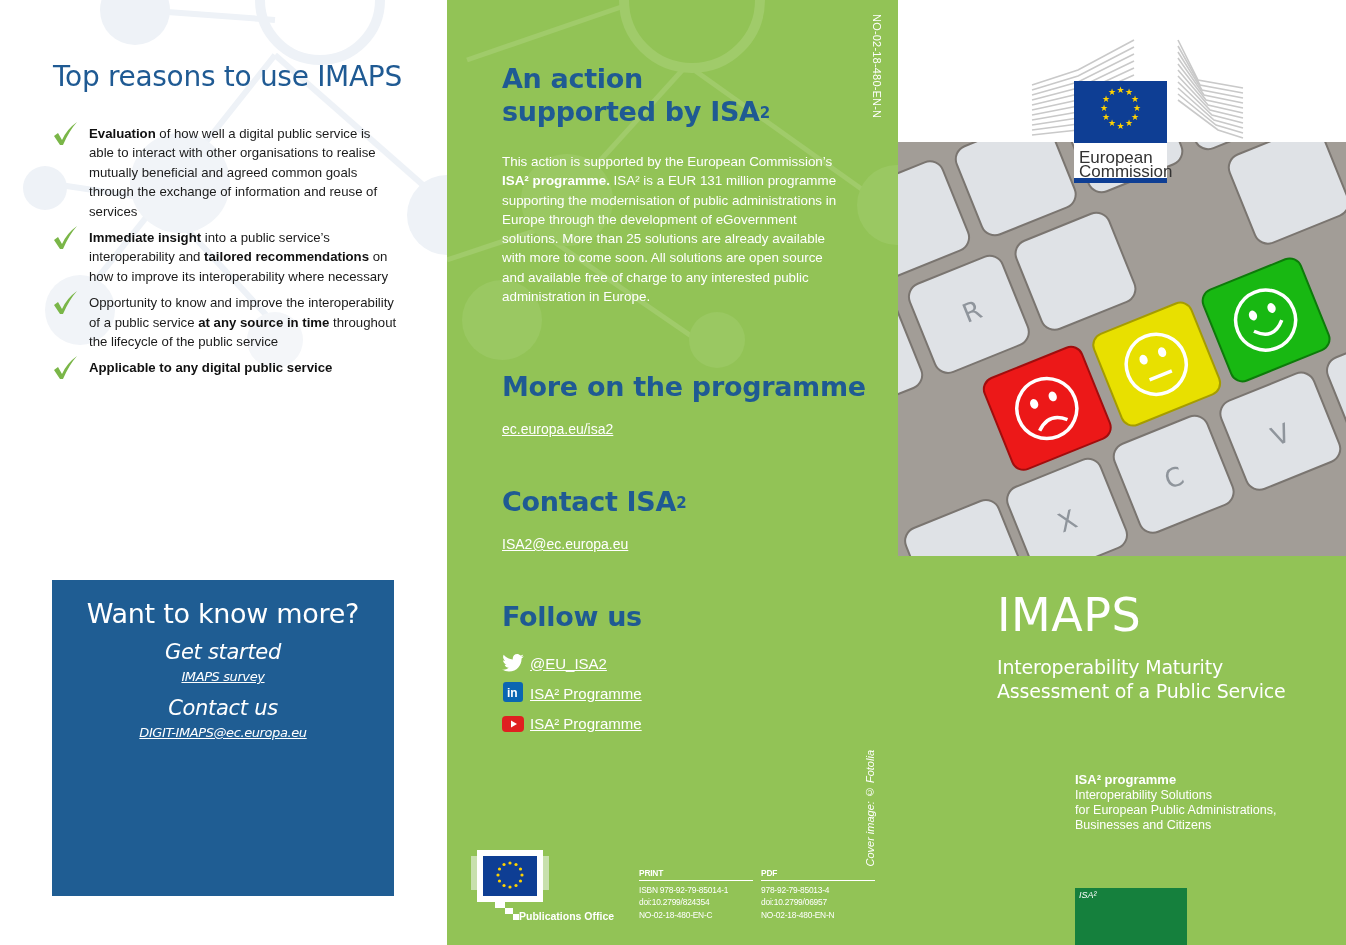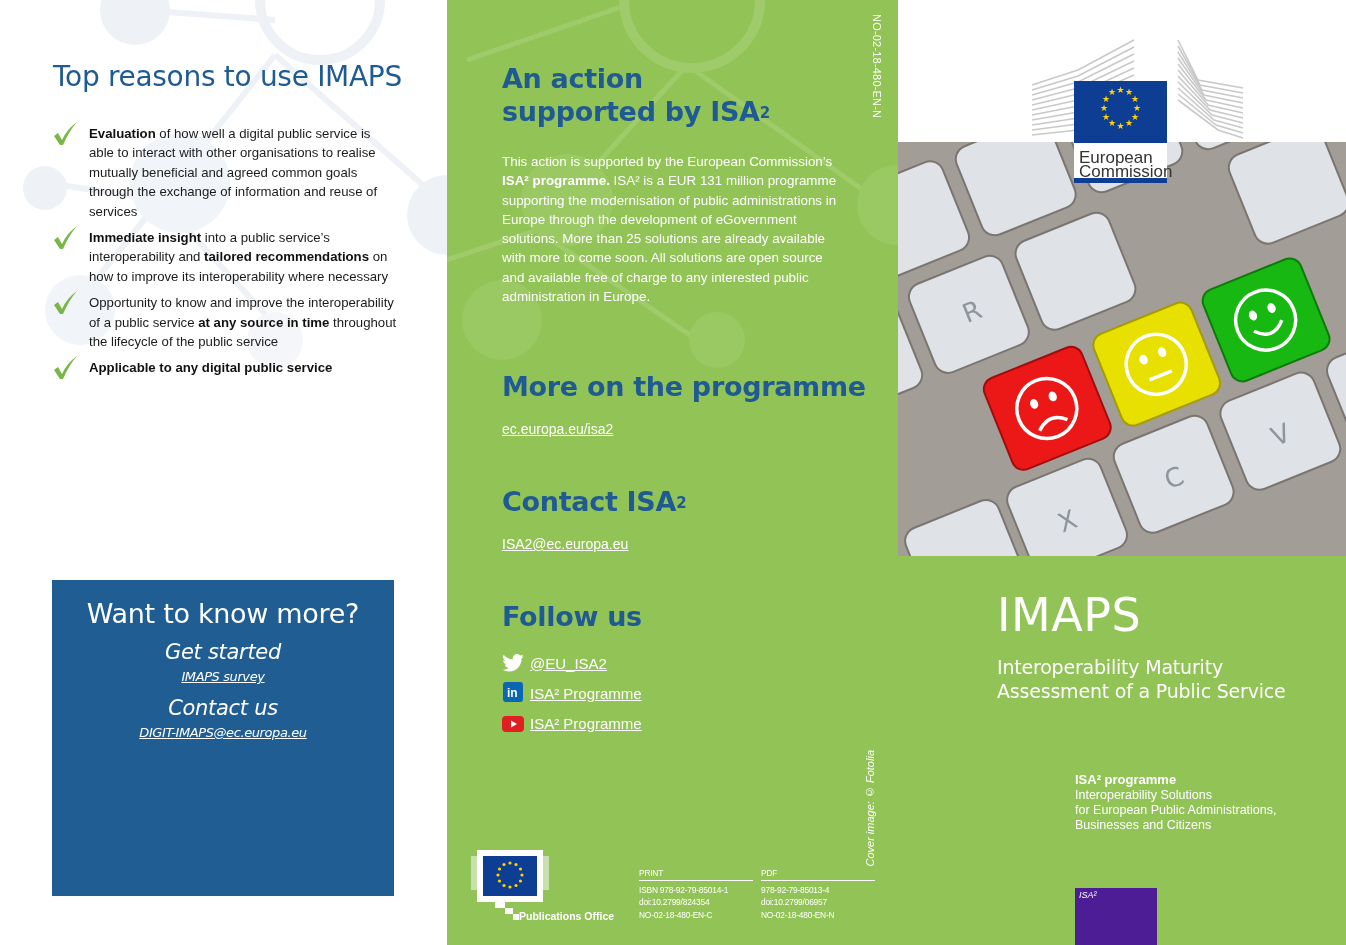--- a/index.html
+++ b/index.html
@@ -52,35 +52,35 @@
   .vert-code { position: absolute; left: 424px; top: 14px; writing-mode: vertical-rl;
     font-family: "Liberation Sans", sans-serif; font-size: 11px; color: #ffffff; letter-spacing: 0.2px; }
   .vert-credit { position: absolute; left: 417px; top: 750px; writing-mode: vertical-rl; transform: rotate(180deg);
     font-family: "Liberation Sans", sans-serif; font-size: 11px; font-style: italic; color: #ffffff; }
 
   .pub-office { position: absolute; left: 24px; top: 850px; width: 150px; height: 75px; }
   .pub-label { position: absolute; left: 72px; top: 910px; font-size: 10.5px; color: #ffffff; font-weight: bold;
     font-family: "Liberation Sans", sans-serif; }
   .isbn-col { position: absolute; top: 867px; width: 114px; font-family: "Liberation Sans", sans-serif;
     font-size: 8.4px; color: #ffffff; line-height: 12.2px; letter-spacing: -0.2px; }
-  .isbn-col .hd { font-weight: normal; border-bottom: 1px solid #ffffff; padding-bottom: 1px; margin-bottom: 3px; }
+  .isbn-col .hd { font-weight: bold; border-bottom: 1px solid #ffffff; padding-bottom: 1px; margin-bottom: 3px; }
 
   
   .cover-top { position: absolute; left: 0; top: 0; width: 448px; height: 142px; background: #ffffff; }
   .keyboard { position: absolute; left: 0; top: 142px; width: 448px; height: 414px; background: #a39e98; overflow: hidden; }
   .ec-logo { position: absolute; left: 176px; top: 81px; width: 93px; height: 102px; background: #ffffff; z-index: 3; }
   .ec-flag { width: 93px; height: 62px; background: #0e3e94; }
   .ec-text { font-family: "Liberation Sans", sans-serif; font-size: 17px; color: #333; line-height: 14px; padding: 4px 0 0 5px; }
   .ec-bar { position: absolute; left: 0; bottom: 0; width: 93px; height: 5px; background: #0e3e94; }
   .imaps-title { position: absolute; left: 99px; top: 588px; font-size: 46px; color: #ffffff; letter-spacing: 0.5px; font-weight: normal; }
   .imaps-sub { position: absolute; left: 99px; top: 655px; font-size: 19px; line-height: 24px; color: #ffffff; letter-spacing: -0.2px; }
   .isa-prog { position: absolute; left: 177px; top: 772px; font-family: "Liberation Sans", sans-serif; color: #ffffff;
     font-size: 12.5px; line-height: 15px; }
   .isa-prog b { font-weight: bold; font-size: 13px; }
-  .isa-box { position: absolute; left: 177px; top: 888px; width: 82px; height: 57px; background: #4c1d95; }
+  .isa-box { position: absolute; left: 177px; top: 888px; width: 112px; height: 57px; background: #15803d; }
   .isa-box span { position: absolute; left: 4px; top: 2px; font-size: 9px; font-style: italic; color: #ffffff; font-family: "Liberation Sans", sans-serif; }
 </style>
 </head>
 <body>
 
 <div class="panel panel-left">
   <svg class="bg-svg" width="447" height="945">
     <g fill="none" stroke="#eef2f7" stroke-width="6">
       <line x1="140" y1="10" x2="275" y2="20"></line>
       <line x1="275" y1="55" x2="160" y2="200"></line>

